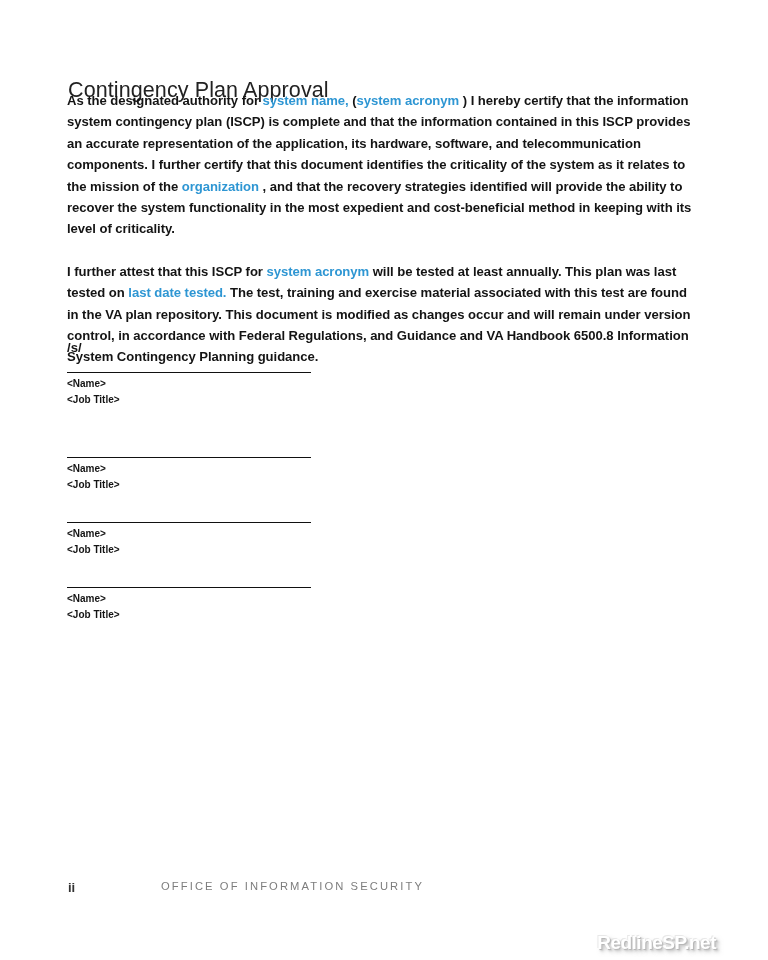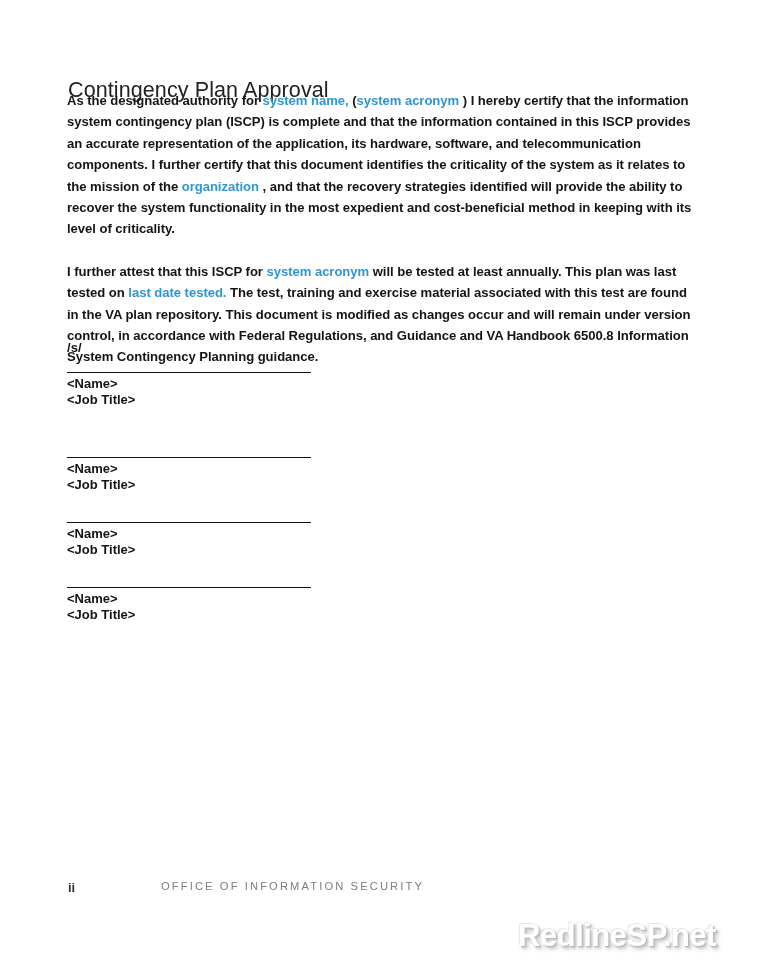--- a/index.html
+++ b/index.html
@@ -77,21 +77,21 @@
 
   .sig-rule {
     width: 244px;
     height: 0;
     border-top: 1.6px solid #111111;
     margin: 0 0 3px 0;
   }
 
   .sig-name,
   .sig-title {
-    font-size: 13px;
+    font-size: 10px;
     line-height: 16px;
     font-weight: 600;
     color: #141414;
     white-space: nowrap;
   }
 
   
   .page-number {
     position: absolute;
     left: 68px;
@@ -124,21 +124,21 @@
     letter-spacing: 1.5px;
     color: #d42b2b;
     line-height: 14px;
   }
 
   
   .watermark {
     position: absolute;
     right: 16px;
     bottom: 6px;
-    font-size: 31px;
+    font-size: 19px;
     font-weight: 700;
     letter-spacing: -0.5px;
     color: #ffffff;
     text-shadow:
        1px  1px 0 #b8b8b8,
        2px  2px 2px #c9c9c9,
       -1px -1px 0 #e8e8e8,
        3px  3px 4px rgba(150,150,150,0.55);
     user-select: none;
   }

